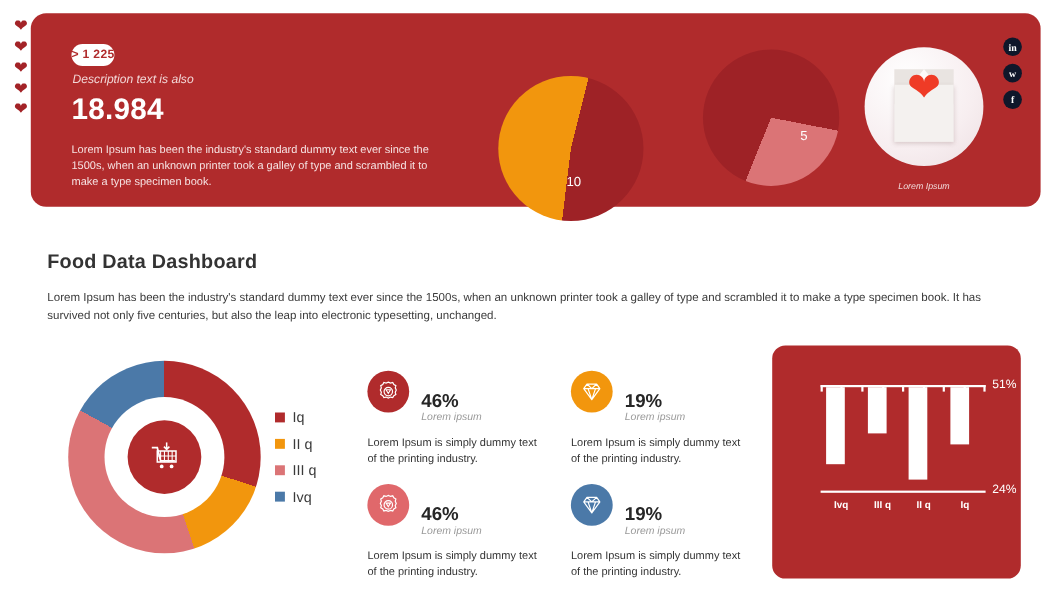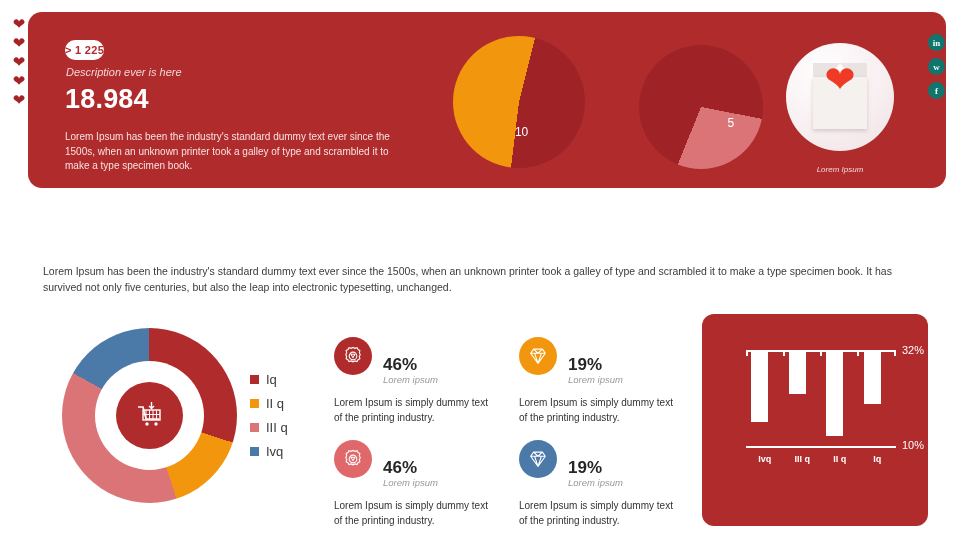--- a/index.html
+++ b/index.html
@@ -85,24 +85,24 @@
   .photo-cap {
     position: absolute; left: 786px; top: 165px; width: 108px;
     text-align: center; color: #f0d8d8;
     font-size: 8px; font-style: italic;
   }
 
   
   .social { position: absolute; right: 14px; top: 22px; width: 20px; }
   .soc {
     width: 17px; height: 17px; border-radius: 50%;
-    background: #0f766e; color: #ffffff;
+    background: #0f172a; color: #ffffff;
     font-size: 9px; font-weight: bold;
     display: flex; align-items: center; justify-content: center;
-    margin-bottom: 7px; font-family: "Liberation Serif", serif; margin-left: 16px;
+    margin-bottom: 7px; font-family: "Liberation Serif", serif;
   }
 
   
   .h1 {
     position: absolute; left: 43px; top: 228px;
     font-size: 18px; font-weight: bold; color: #333333; letter-spacing: .2px;
   }
   .intro {
     position: absolute; left: 43px; top: 263px; width: 855px;
     font-size: 10.5px; line-height: 16px; color: #3b3b3b;
@@ -182,25 +182,25 @@
     <span class="heart-glyph">❤</span>
     <span class="heart-glyph">❤</span>
     <span class="heart-glyph">❤</span>
     <span class="heart-glyph">❤</span>
     <span class="heart-glyph">❤</span>
   </div>
 
   <div class="hero">
 
     <div class="badge">&gt; 1 225</div>
-    <div class="hero-desc">Description ever is here</div>
+    <div class="hero-desc">Description text is also</div>
     <div class="hero-big">18.984</div>
     <div class="hero-body">Lorem Ipsum has been the industry's standard dummy text ever since the 1500s, when an unknown printer took a galley of type and scrambled it to make a type specimen book.</div>
 
-    <div class="pie" style="left:425px; top:24px; width:132px; height:132px;
+    <div class="pie" style="left:425px; top:57px; width:132px; height:132px;
                 background: conic-gradient(from 187deg, #F2960D 0deg 187deg, #9E2226 187deg 360deg); text-align: right;">
       <div class="pie-label" style="left:52%; top:73%;">10</div>
     </div>
 
     <div class="pie" style="left:611px; top:33px; width:124px; height:124px;
                 background: conic-gradient(from 101deg, #DB7476 0deg 101deg, #9E2226 101deg 360deg);">
       <div class="pie-label" style="left:74%; top:63%;">5</div>
     </div>
 
     <div class="social">
@@ -211,20 +211,21 @@
   </div>
 
   <div class="photo">
     <div class="env-flap-l"></div>
     <div class="env-flap-r"></div>
     <div class="env-body"></div>
     <div class="env-heart">❤</div>
   </div>
   <div class="photo-cap">Lorem Ipsum</div>
 
+  <div class="h1">Food Data Dashboard</div>
   <div class="intro">Lorem Ipsum has been the industry's standard dummy text ever since the 1500s, when an unknown printer took a galley of type and scrambled it to make a type specimen book. It has survived not only five centuries, but also the leap into electronic typesetting, unchanged.</div>
 
   <div class="donut-wrap">
     <div class="donut" style="background: conic-gradient(
             #B02B2C 0deg 108deg,
             #F2960D 108deg 162deg,
             #DB7476 162deg 299deg,
             #4B79A8 299deg 360deg);"></div>
     <div class="donut-hole"></div>
     <div class="donut-center">
@@ -335,23 +336,23 @@
       <div class="tick" style="left:111px;"></div>
       <div class="tick" style="left:130px;"></div>
       <div class="tick" style="left:148px;"></div>
 
       <div class="bar" style="left:5px;  height:70px;"></div>
       <div class="bar" style="left:43px; height:42px;"></div>
       <div class="bar" style="left:80px; height:84px;"></div>
       <div class="bar" style="left:118px; height:52px;"></div>
     </div>
 
-    <div class="lbl-100">32%</div>
+    <div class="lbl-100">51%</div>
     <div class="axis-bot"></div>
-    <div class="lbl-10">10%</div>
+    <div class="lbl-10">24%</div>
 
     <div class="cats">
       <span>Ivq</span>
       <span>III q</span>
       <span>II q</span>
       <span>Iq</span>
     </div>
 
   </div>
 

